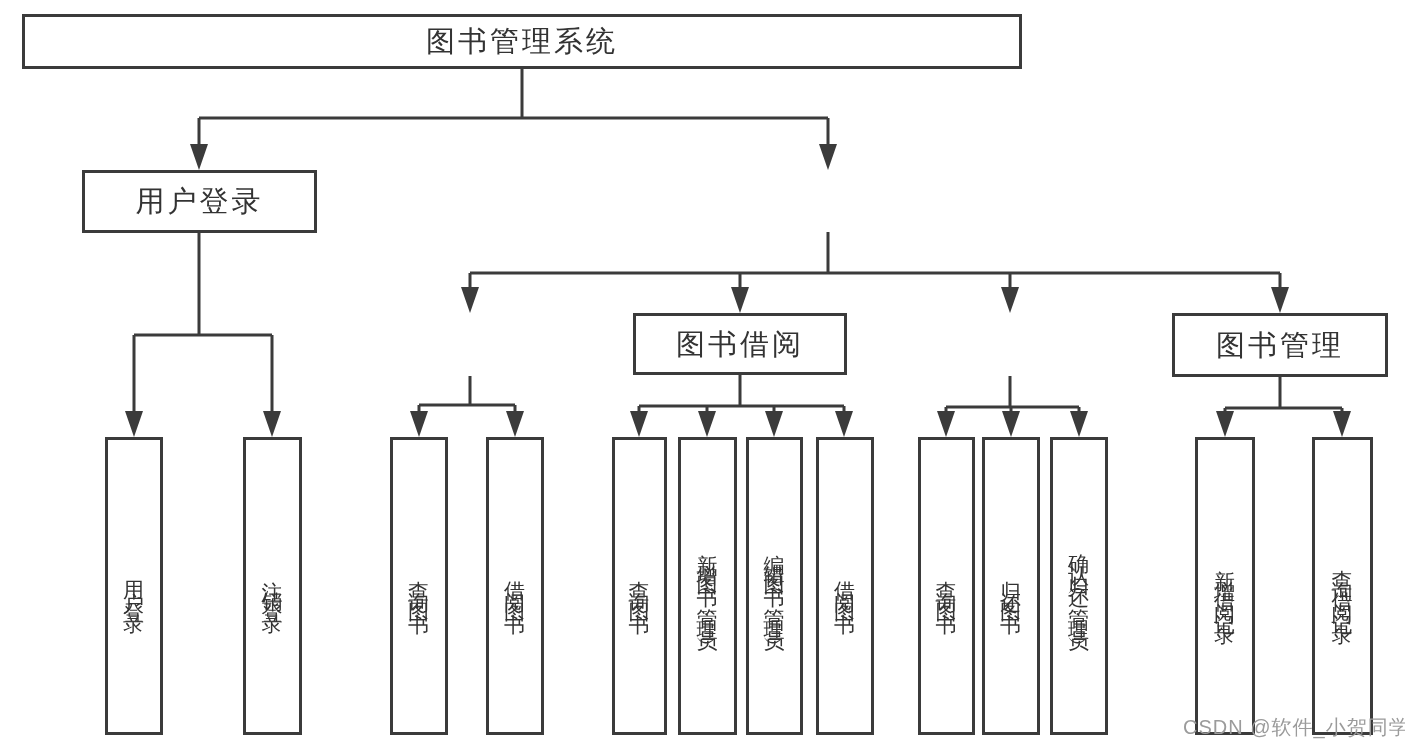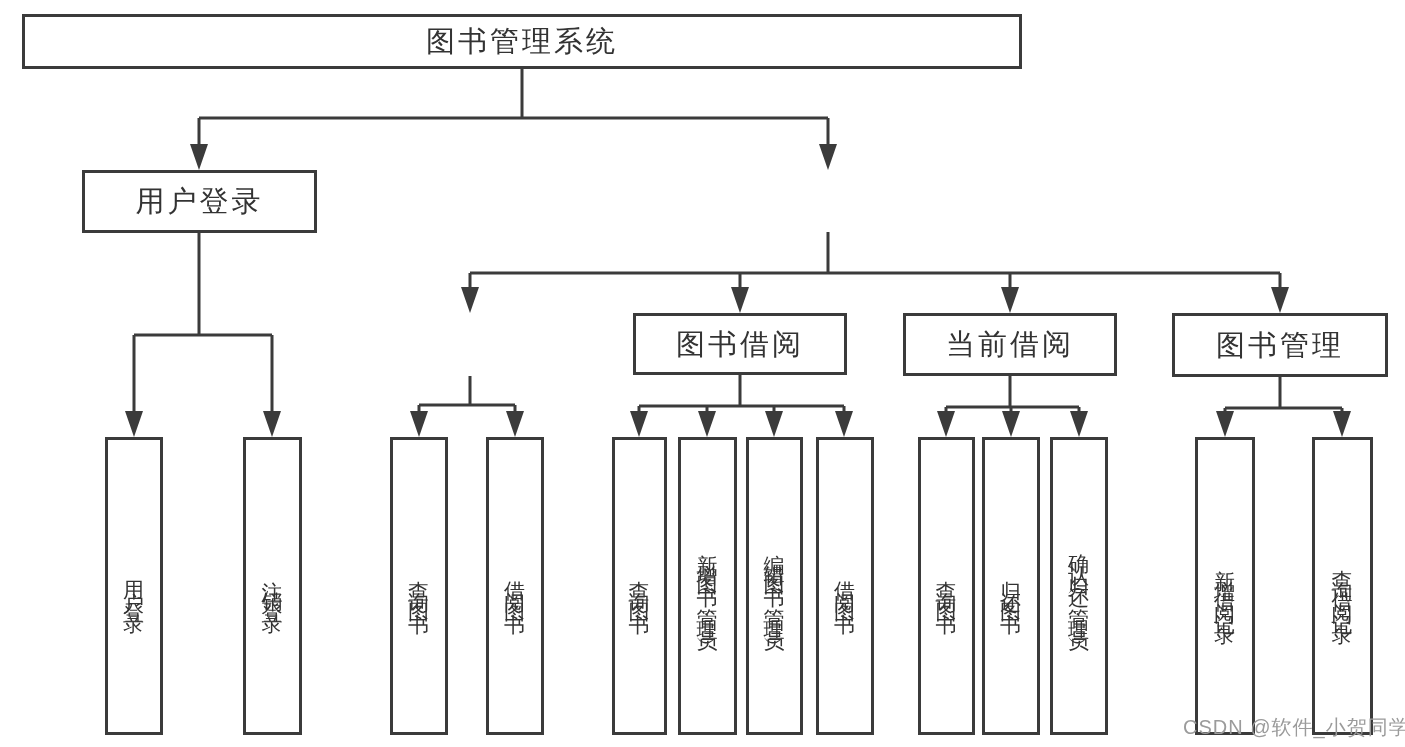--- a/index.html
+++ b/index.html
@@ -105,23 +105,20 @@
     <span class="hlabel">图书管理系统</span>
   </div>
 
   <div class="box" style="left:82px;top:170px;width:235px;height:63px;">
     <span class="hlabel">用户登录</span>
   </div>
 
   <div class="box" style="left:633px;top:313px;width:214px;height:62px;">
     <span class="hlabel">图书借阅</span>
   </div>
-  <div class="box" style="left:903px;top:313px;width:214px;height:63px;">
-    <span class="hlabel">当前借阅</span>
-  </div>
   <div class="box" style="left:1172px;top:313px;width:216px;height:64px;">
     <span class="hlabel">图书管理</span>
   </div>
 
   <div class="box leaf" style="left:105px;width:58px;">
     <span class="vtext">用户登录</span>
   </div>
   <div class="box leaf" style="left:243px;width:59px;">
     <span class="vtext">注销登录</span>
   </div>

